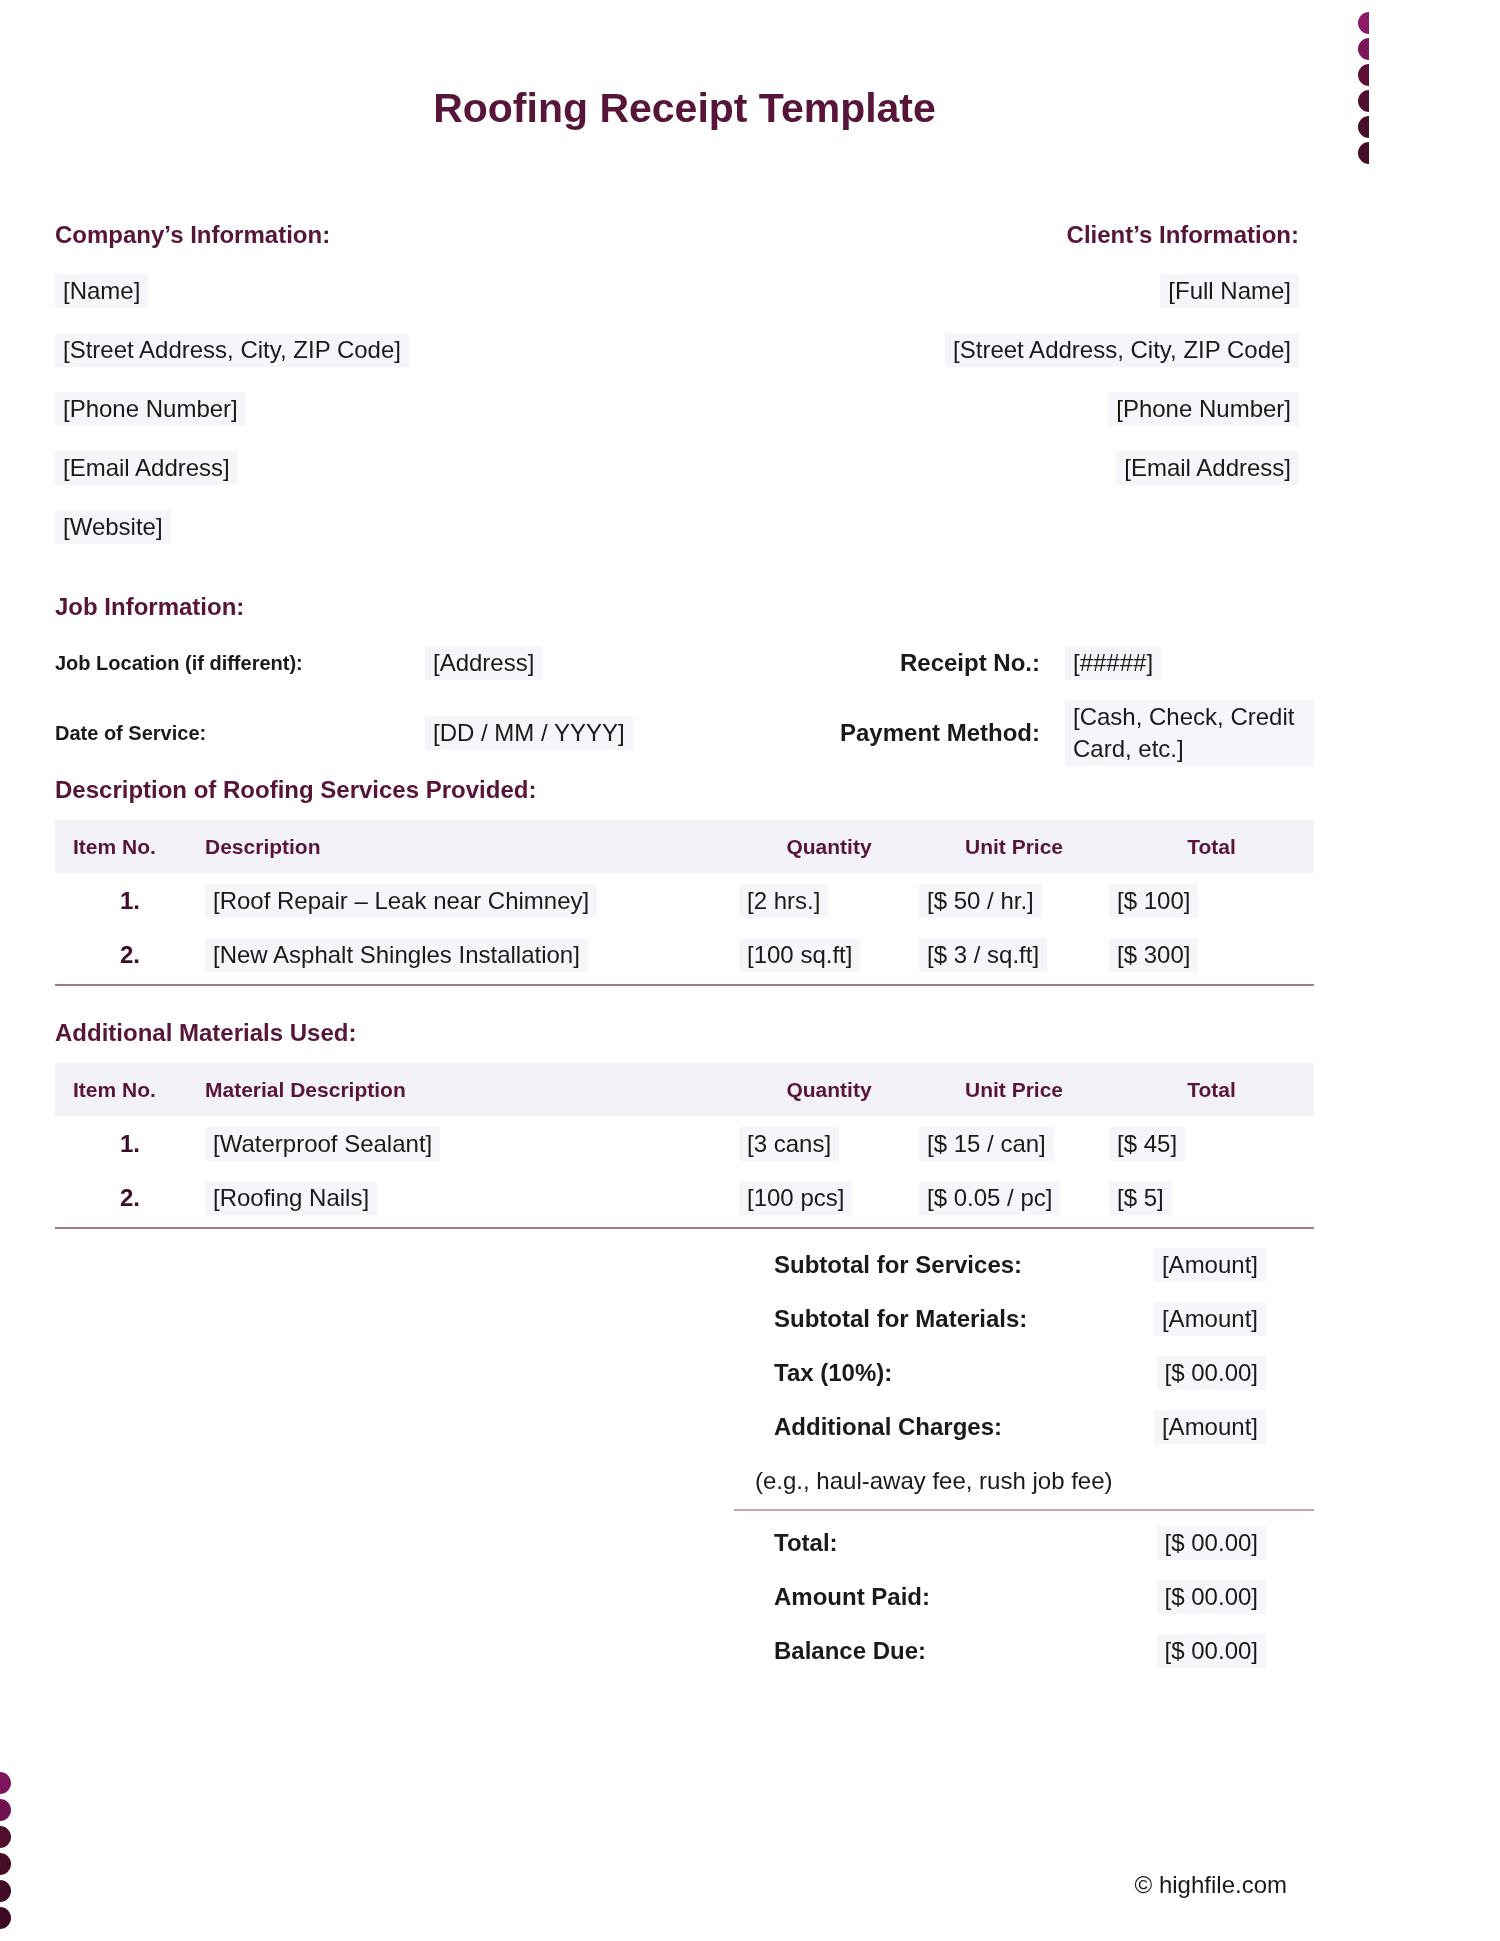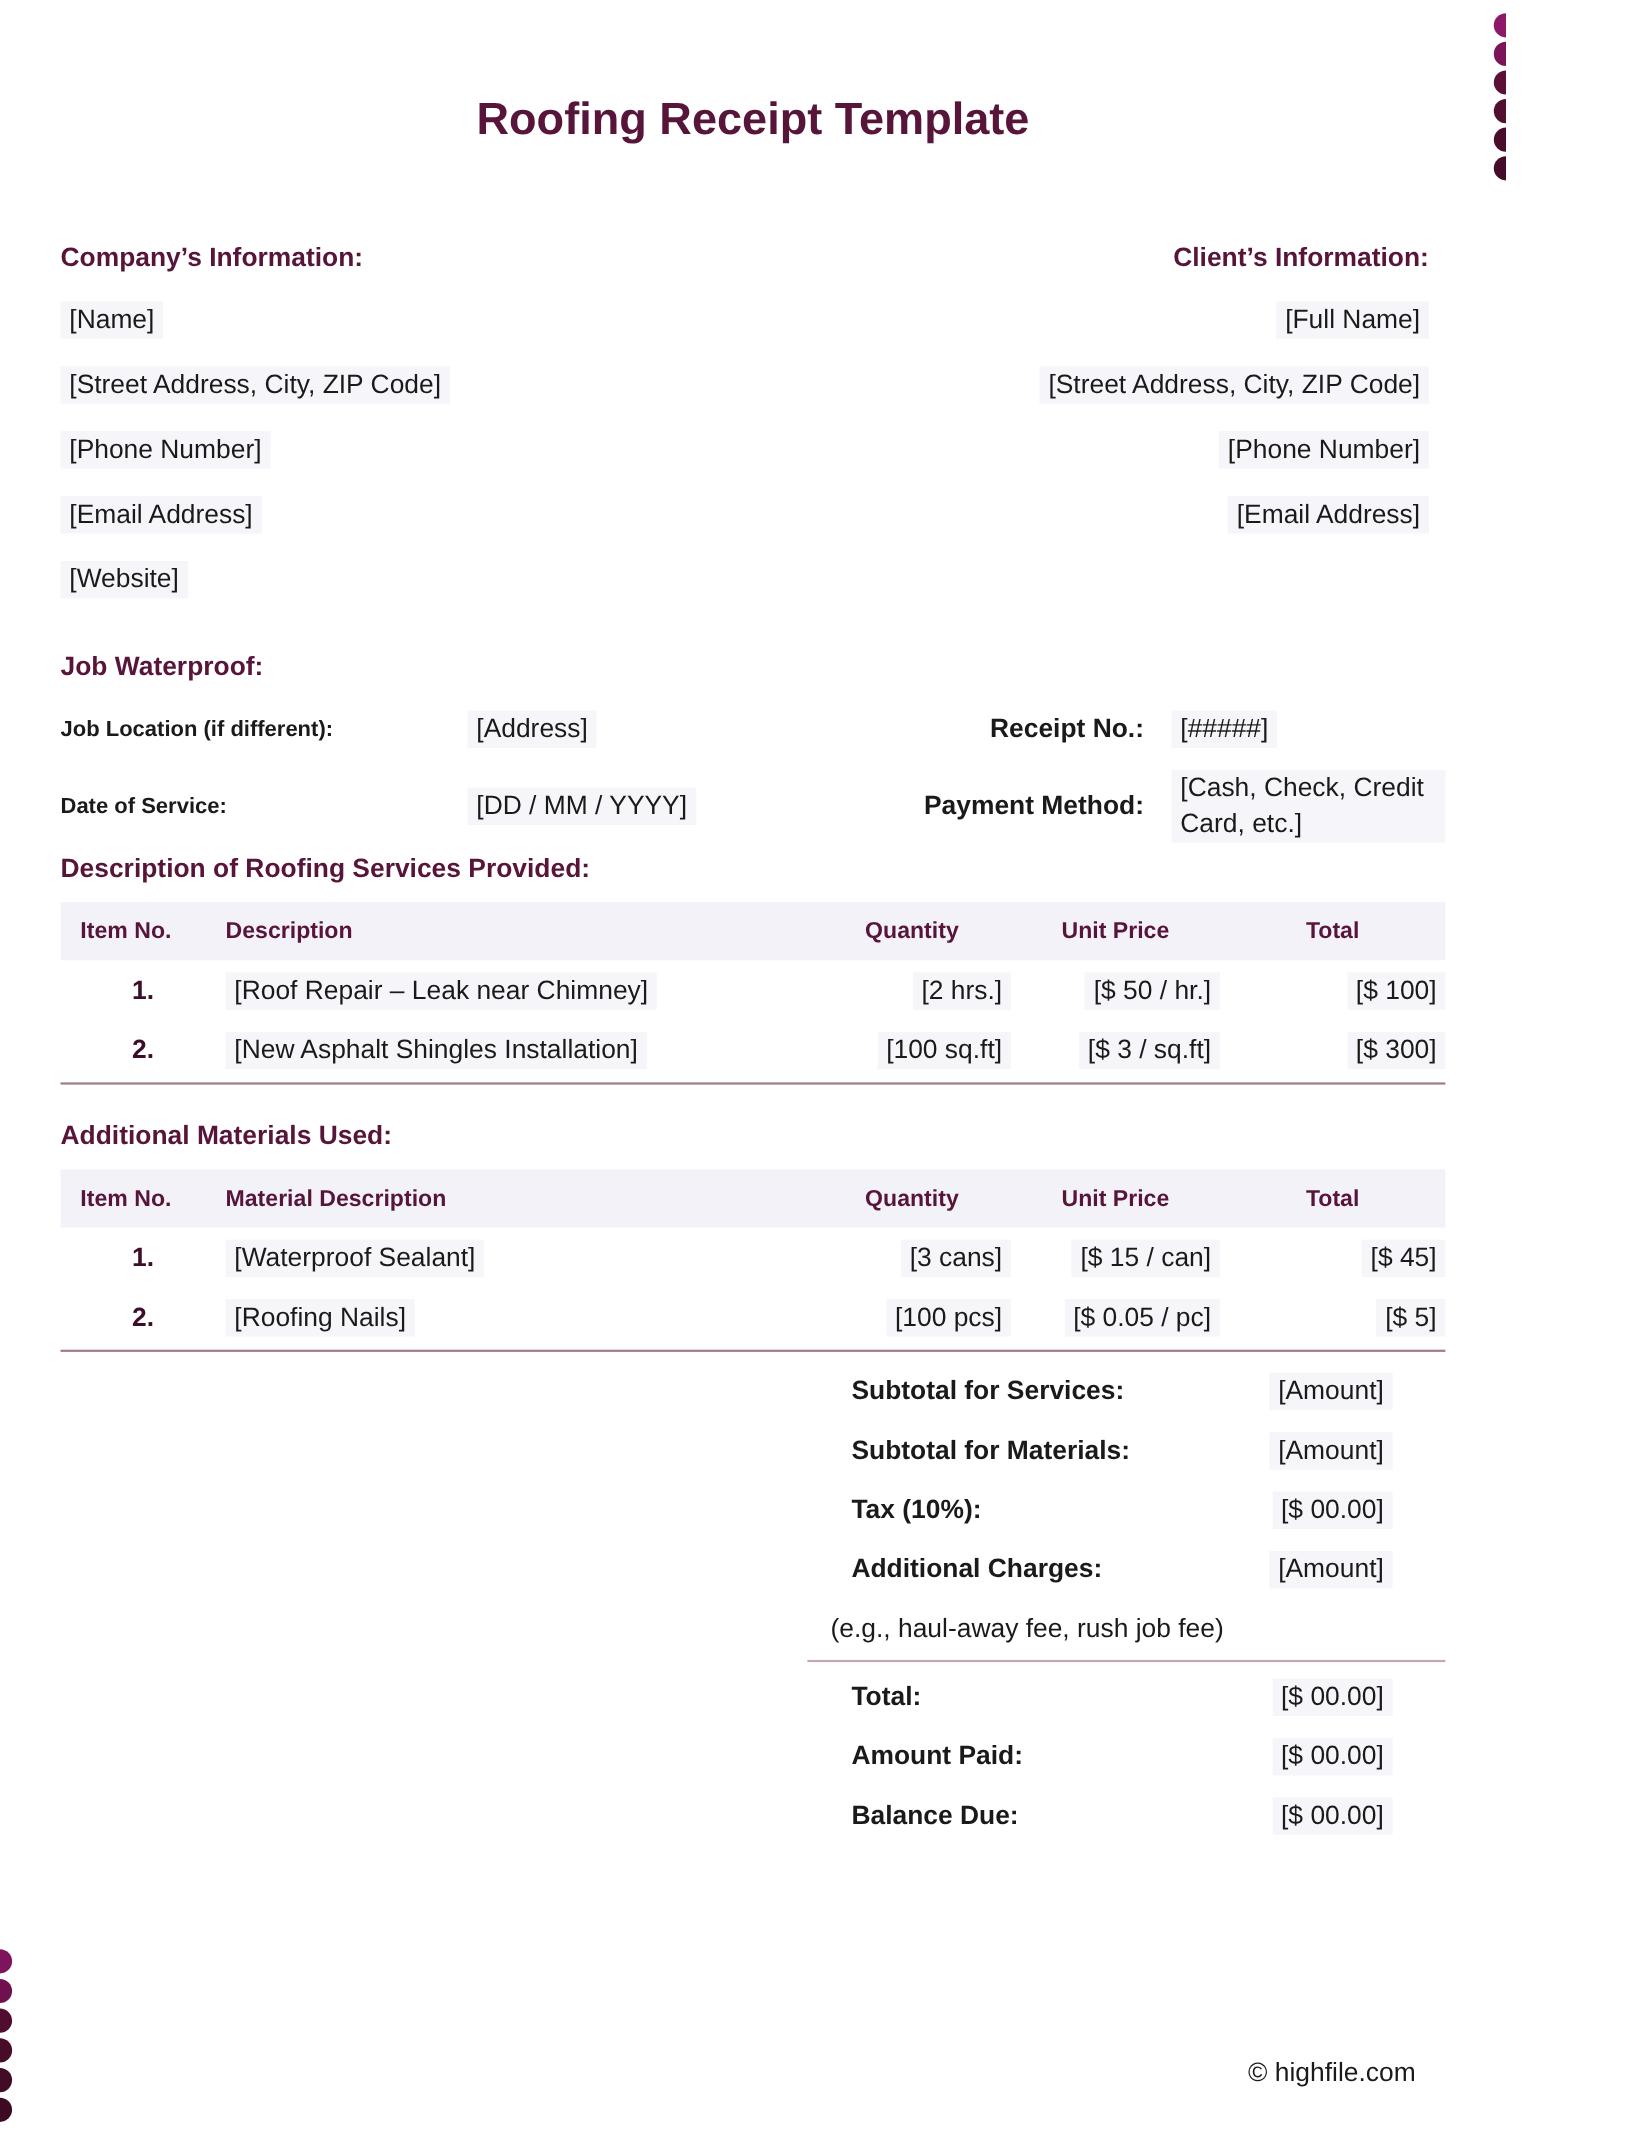--- a/index.html
+++ b/index.html
@@ -48,21 +48,21 @@
     align-items:center; height:53px; margin-top:13px;
     background:#f4f2f9; color:#571539; font-size:21px; font-weight:700;
   }
   .th-itemno { padding-left:18px; }
   .th-center { text-align:center; }
   .tbl-row {
     display:grid; grid-template-columns:150px 1fr 180px 190px 205px;
     align-items:center; height:52px; margin-top:2px; font-size:24px;
   }
   .td-no { text-align:center; font-weight:700; color:#3d0e2a; }
-  .td-center { text-align:right; }
+  .td-center { text-align:left; }
 
   .summary { width:580px; margin-left:auto; margin-top:19px; font-size:24px; }
   .sum-row {
     display:flex; justify-content:space-between; align-items:flex-start;
     padding:0 48px 0 40px; line-height:34px; margin-top:20px;gap:48px;
   }
   .sum-row:first-child { margin-top:0; }
   .sum-label { font-weight:700; }
   .sum-note { padding-left:21px; margin-top:20px; line-height:34px; }
   .sum-divider { border:none; border-top:2px solid #c3a7b2; margin:11px 0 0 0; }
@@ -99,21 +99,21 @@
       </div>
       <div class="info-col info-col-right">
         <h2 class="sec-heading">Client’s Information:</h2>
         <div class="fld-line"><span class="fld">[Full Name]</span></div>
         <div class="fld-line"><span class="fld">[Street Address, City, ZIP Code]</span></div>
         <div class="fld-line"><span class="fld">[Phone Number]</span></div>
         <div class="fld-line"><span class="fld">[Email Address]</span></div>
       </div>
     </div>
 
-    <h2 class="sec-heading job-heading">Job Waterproof:</h2>
+    <h2 class="sec-heading job-heading">Job Information:</h2>
     <div class="job-grid">
       <div class="job-label">Job Location (if different):</div>
       <div><span class="fld">[Address]</span></div>
       <div class="job-label-right">Receipt No.:</div>
       <div class="job-value-right"><span class="fld">[#####]</span></div>
     </div>
     <div class="job-grid">
       <div class="job-label">Date of Service:</div>
       <div><span class="fld">[DD / MM / YYYY]</span></div>
       <div class="job-label-right">Payment Method:</div>

